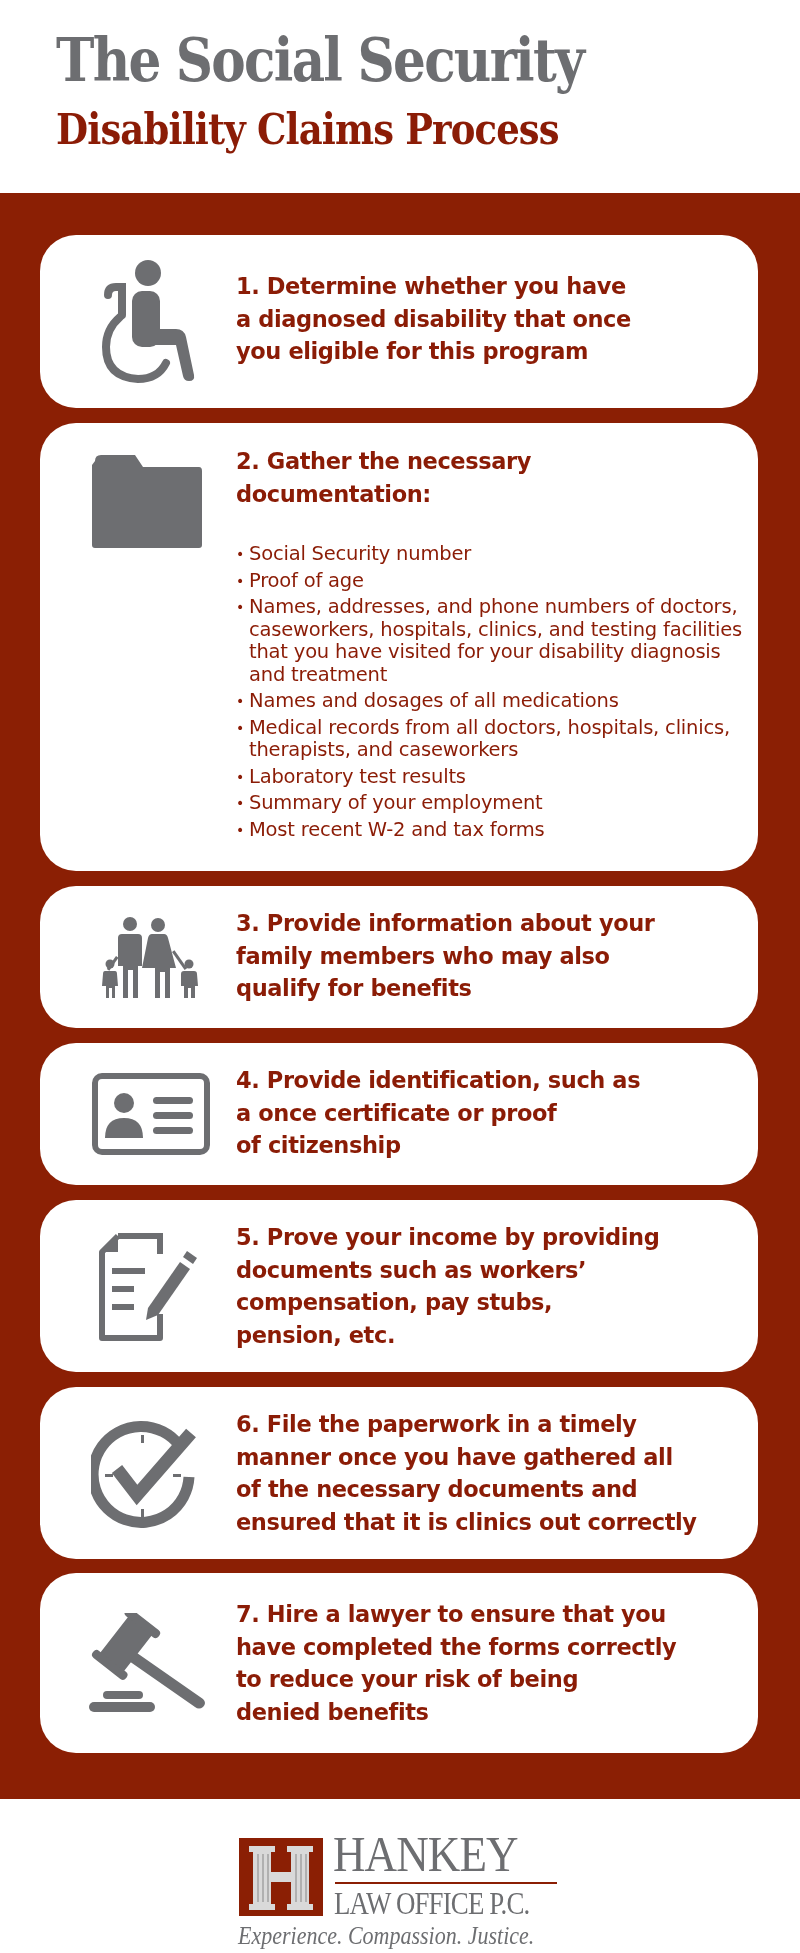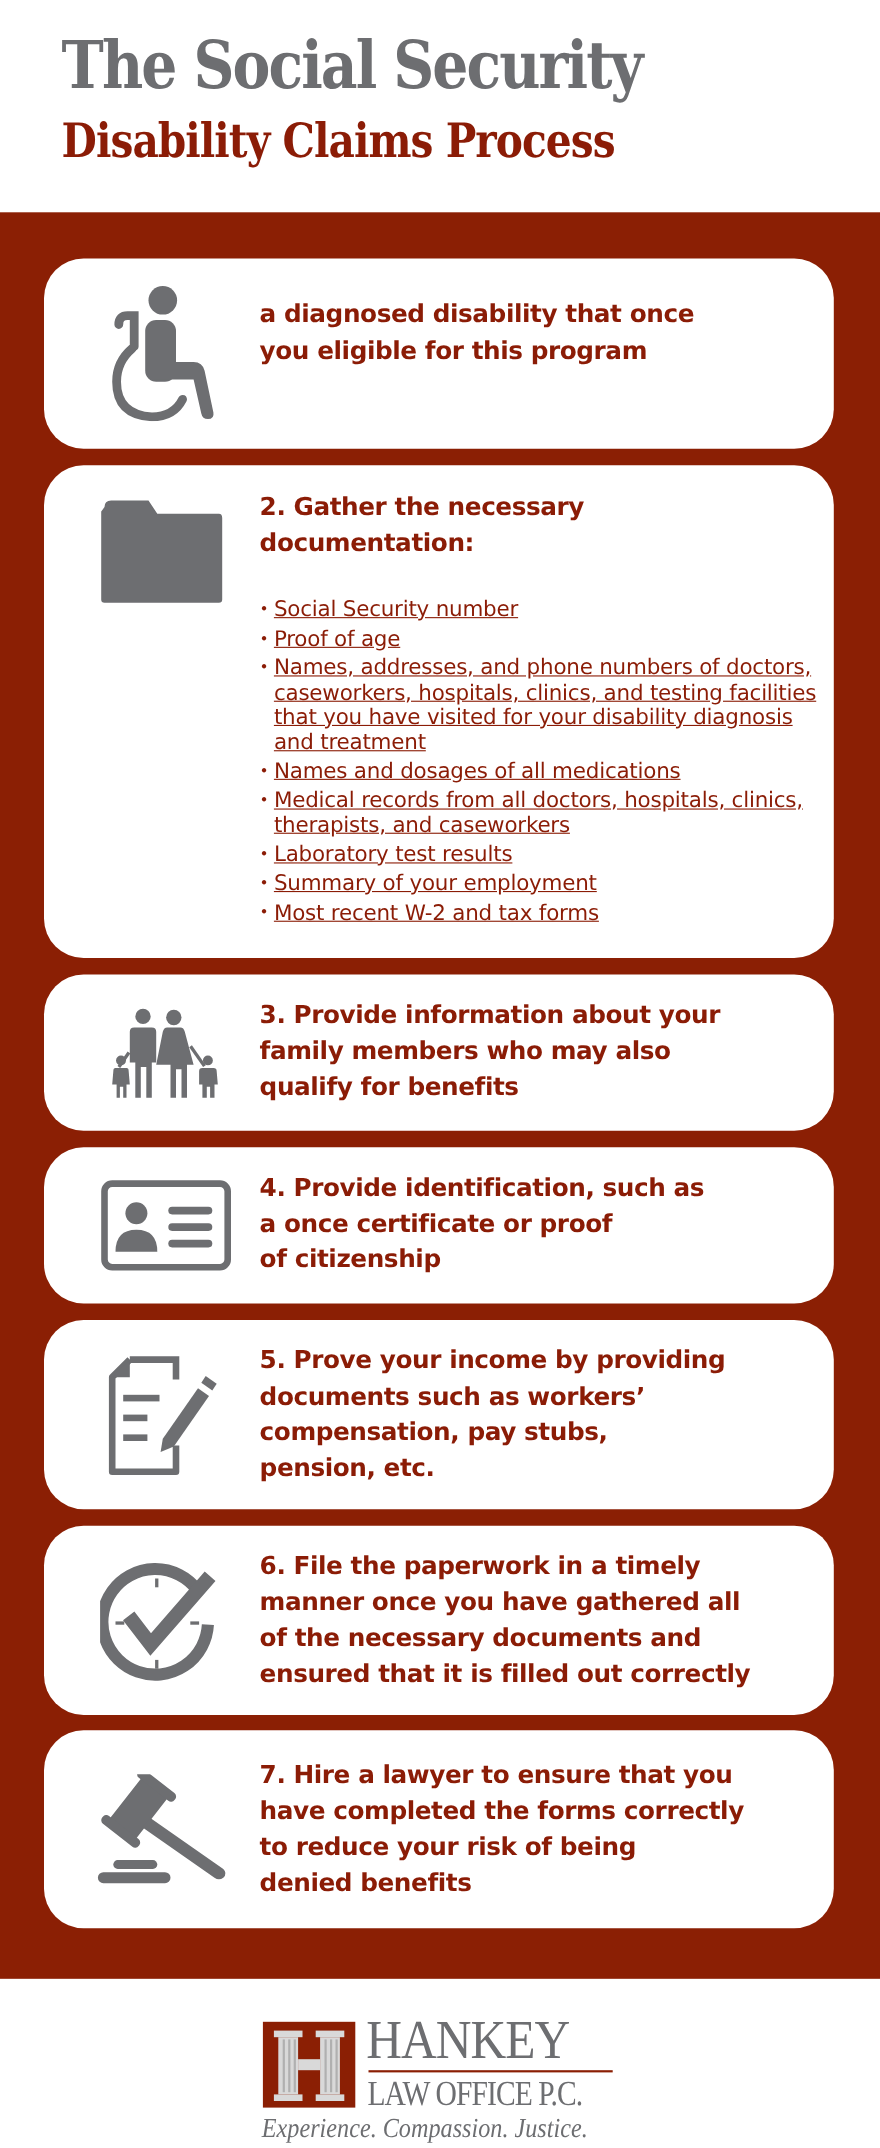--- a/index.html
+++ b/index.html
@@ -6,21 +6,21 @@
   html, body { width: 800px; height: 1953px; background: #ffffff; }
   body { position: relative; overflow: hidden; font-family: "DejaVu Sans", sans-serif; }
   .header { position: absolute; left: 0; top: 0; width: 800px; height: 193px; text-align: left; }
   .title-1 { position: absolute; left: 0; right: 0; top: 30px; font-family: "DejaVu Serif", serif; font-weight: bold; font-size: 60px; letter-spacing: -2px; color: #6d6e71; line-height: 1; transform: scaleX(0.86); }
   .title-2 { position: absolute; left: 0; right: 0; top: 108px; font-family: "DejaVu Serif", serif; font-weight: bold; font-size: 43px; letter-spacing: -1px; color: #8b1c06; line-height: 1; transform: scaleX(0.86); }
   .band { position: absolute; left: 0; top: 193px; width: 800px; height: 1606px; background: #8b1f04; }
   .card { position: absolute; left: 40px; width: 718px; background: #ffffff; border-radius: 36px; }
   .card .icon { position: absolute; }
   .card .text { position: absolute; left: 196px; right: 22px; color: #8b1c06; font-family: "DejaVu Sans", sans-serif; font-weight: bold; font-size: 22.5px; line-height: 32.5px; letter-spacing: -0.4px; }
   .bullets { position: absolute; left: 196px; right: 10px; top: 120px; list-style: none; color: #8b1c06; font-size: 19.5px; line-height: 22.5px; letter-spacing: -0.2px; }
-  .bullets li { position: relative; padding-left: 13px; margin-bottom: 4px; text-decoration: underline; }
+  .bullets li { position: relative; padding-left: 13px; margin-bottom: 4px; }
   .bullets li::before { content: "\2022"; position: absolute; left: 0; top: 0; font-size: 14px; }
   .footer { position: absolute; left: 0; top: 1799px; width: 800px; height: 154px; background: #ffffff; }
   .logo-box { position: absolute; left: 239px; top: 39px; width: 84px; height: 78px; background: #8b1f04; }
   .logo-name { position: absolute; left: 333px; top: 30px; font-family: "Liberation Serif", serif; font-size: 50px; color: #6d6e71; line-height: 1; letter-spacing: -1px; transform: scaleX(0.9); transform-origin: left; }
   .logo-rule { position: absolute; left: 335px; top: 83px; width: 222px; height: 2px; background: #8b1f04; }
   .logo-sub { position: absolute; left: 334px; top: 88px; font-family: "Liberation Serif", serif; font-size: 32px; color: #6d6e71; line-height: 1; letter-spacing: -1px; transform: scaleX(0.84); transform-origin: left; }
   .tagline { position: absolute; left: 238px; top: 124px; font-family: "Liberation Serif", serif; font-style: italic; font-size: 25px; color: #6d6e71; line-height: 1; transform: scaleX(0.88); transform-origin: left; }
 </style>
 </head>
 <body>
@@ -36,20 +36,21 @@
   <div class="icon" style="left:60px;top:24px;">
     <svg width="100" height="124" viewBox="0 0 100 124">
       <circle cx="48" cy="14" r="13" fill="#6d6e71"></circle>
       <rect x="32" y="32" width="28" height="56" rx="10" fill="#6d6e71"></rect>
       <path d="M40 70 L76 70 Q84 70 86 78 L94 116 Q95 122 89 122 Q84 122 83 117 L76 86 L40 86 Z" fill="#6d6e71"></path>
       <path d="M20 58 Q6 70 6 88 Q6 118 38 120 Q58 120 66 104" fill="none" stroke="#6d6e71" stroke-width="8" stroke-linecap="round"></path>
       <path d="M8 36 Q8 28 16 28 L22 28 L22 56" fill="none" stroke="#6d6e71" stroke-width="8" stroke-linecap="round"></path>
     </svg>
   </div>
   <div class="text" style="top:35px;">
+    <div>1. Determine whether you have</div>
     <div>a diagnosed disability that once</div>
     <div>you eligible for this program</div>
   </div>
 </div>
 
 <div class="card" style="top:423px;height:448px;">
   <div class="icon" style="left:51px;top:30px;">
     <svg width="112" height="96" viewBox="0 0 112 96">
       <path d="M4 8 Q4 2 10 2 L44 2 L52 14 L108 14 Q111 14 111 18 L111 92 Q111 95 108 95 L4 95 Q1 95 1 92 L1 12 Z" fill="#6d6e71"></path>
     </svg>
@@ -141,21 +142,21 @@
       <rect x="50" y="92" width="3" height="8" fill="#6d6e71"></rect>
       <rect x="14" y="57" width="8" height="3" fill="#6d6e71"></rect>
       <rect x="82" y="57" width="8" height="3" fill="#6d6e71"></rect>
       <path d="M26 52 L46 78 L100 16" fill="none" stroke="#6d6e71" stroke-width="13" stroke-linejoin="miter"></path>
     </svg>
   </div>
   <div class="text" style="top:21px;">
     <div>6. File the paperwork in a timely</div>
     <div>manner once you have gathered all</div>
     <div>of the necessary documents and</div>
-    <div>ensured that it is filled out correctly</div>
+    <div>ensured that it is clinics out correctly</div>
   </div>
 </div>
 
 <div class="card" style="top:1573px;height:180px;">
   <div class="icon" style="left:45px;top:40px;">
     <svg width="126" height="100" viewBox="0 0 126 100">
       <g fill="#6d6e71">
         <g transform="rotate(38 40 34)">
           <rect x="24" y="4" width="30" height="54" rx="3"></rect>
           <rect x="18" y="0" width="42" height="9" rx="4"></rect>

